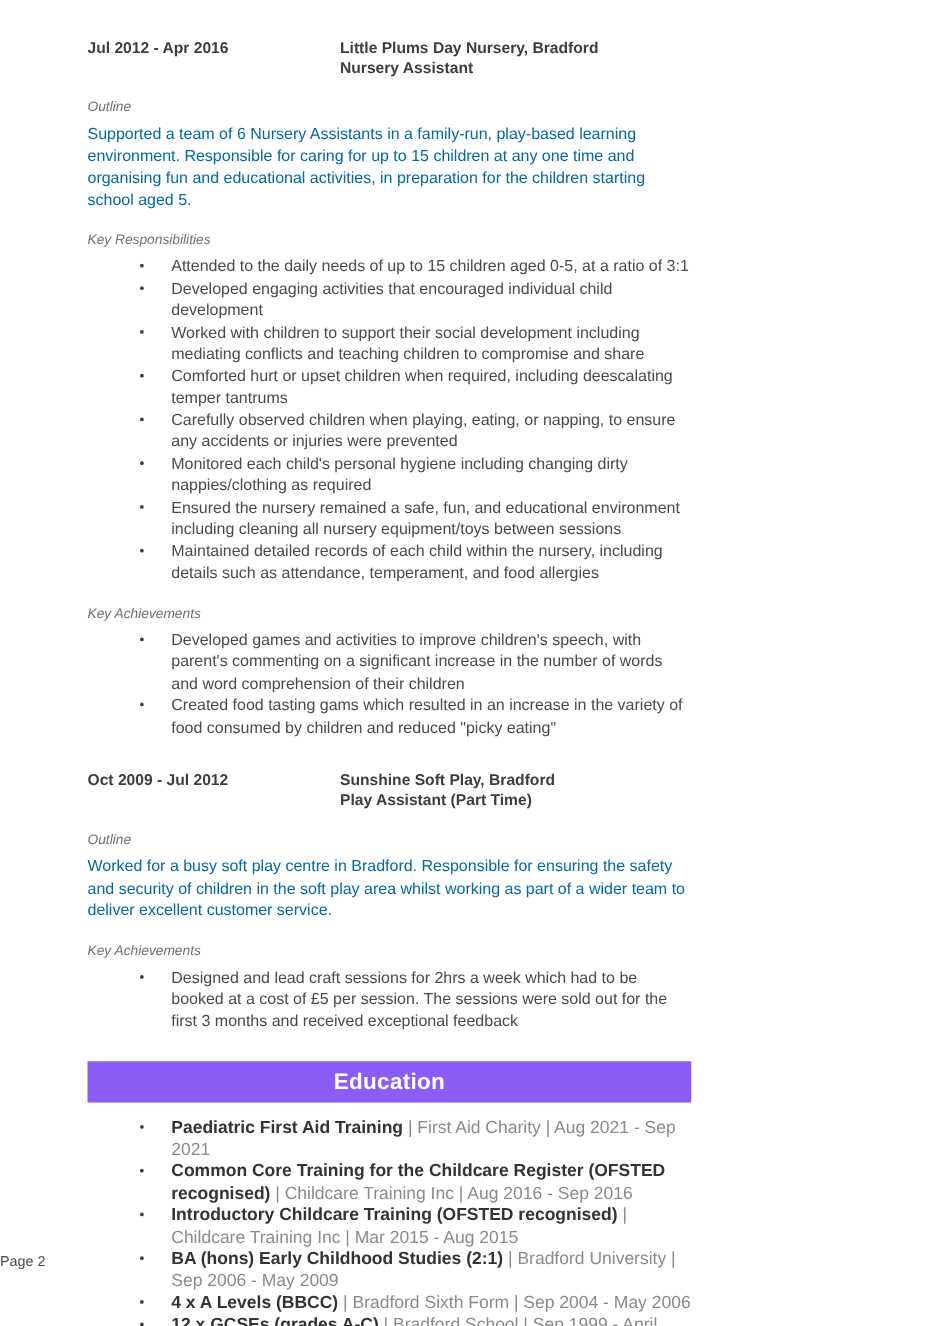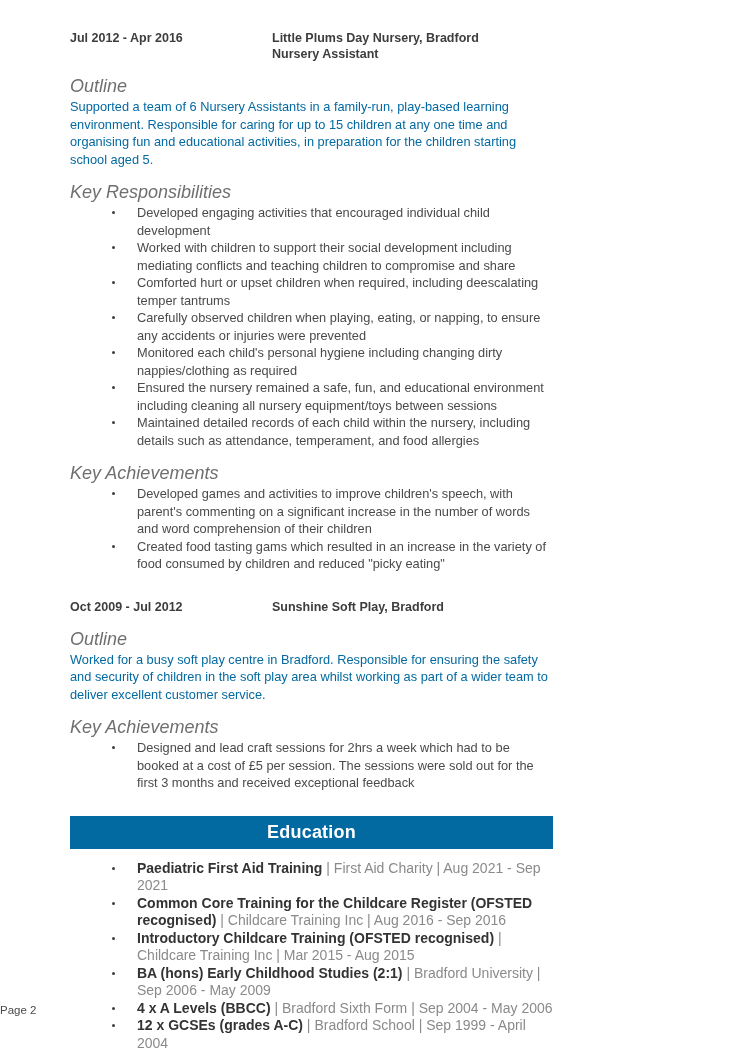--- a/index.html
+++ b/index.html
@@ -42,21 +42,21 @@
     font-size: 12.5px;
     font-weight: bold;
     color: #3d3d3d;
     line-height: 16px;
   }
   .job-company { display: block; }
   .job-title { display: block; }
 
   
   .sub-label {
-    font-size: 18px;
+    font-size: 11px;
     font-style: italic;
     color: #6f6f6f;
     margin-top: 16px;
     margin-bottom: 4px;
     line-height: 16px;
   }
 
   
   .para {
     font-size: 12.8px;
@@ -156,20 +156,21 @@
         <span class="job-company">Little Plums Day Nursery, Bradford</span>
         <span class="job-title">Nursery Assistant</span>
       </div>
     </div>
 
     <div class="sub-label">Outline</div>
     <p class="para">Supported a team of 6 Nursery Assistants in a family-run, play-based learning environment. Responsible for caring for up to 15 children at any one time and organising fun and educational activities, in preparation for the children starting school aged 5.</p>
 
     <div class="sub-label">Key Responsibilities</div>
     <ul class="bullets">
+      <li>Attended to the daily needs of up to 15 children aged 0-5, at a ratio of 3:1</li>
       <li>Developed engaging activities that encouraged individual child development</li>
       <li>Worked with children to support their social development including mediating conflicts and teaching children to compromise and share</li>
       <li>Comforted hurt or upset children when required, including deescalating temper tantrums</li>
       <li>Carefully observed children when playing, eating, or napping, to ensure any accidents or injuries were prevented</li>
       <li>Monitored each child's personal hygiene including changing dirty nappies/clothing as required</li>
       <li>Ensured the nursery remained a safe, fun, and educational environment including cleaning all nursery equipment/toys between sessions</li>
       <li>Maintained detailed records of each child within the nursery, including details such as attendance, temperament, and food allergies</li>
     </ul>
 
     <div class="sub-label">Key Achievements</div>
@@ -177,33 +178,34 @@
       <li>Developed games and activities to improve children's speech, with parent's commenting on a significant increase in the number of words and word comprehension of their children</li>
       <li>Created food tasting gams which resulted in an increase in the variety of food consumed by children and reduced "picky eating"</li>
     </ul>
   </div>
 
   <div style="margin-top:26px;">
     <div class="job-header">
       <div class="job-dates">Oct 2009 - Jul 2012</div>
       <div class="job-roleblock">
         <span class="job-company">Sunshine Soft Play, Bradford</span>
+        <span class="job-title">Play Assistant (Part Time)</span>
       </div>
     </div>
 
     <div class="sub-label">Outline</div>
     <p class="para">Worked for a busy soft play centre in Bradford. Responsible for ensuring the safety and security of children in the soft play area whilst working as part of a wider team to deliver excellent customer service.</p>
 
     <div class="sub-label">Key Achievements</div>
     <ul class="bullets">
       <li>Designed and lead craft sessions for 2hrs a week which had to be booked at a cost of £5 per session. The sessions were sold out for the first 3 months and received exceptional feedback</li>
     </ul>
   </div>
 
-  <div class="section-banner" style="background: #0369a1;">
+  <div class="section-banner" style="background: #8b5cf6;">
     <span>Education</span>
   </div>
 
   <ul class="edu-list">
     <li>
       <span class="edu-title">Paediatric First Aid Training</span><span class="edu-detail"> | First Aid Charity | Aug 2021 - Sep 2021</span>
     </li>
     <li>
       <span class="edu-title">Common Core Training for the Childcare Register (OFSTED recognised)</span><span class="edu-detail"> | Childcare Training Inc | Aug 2016 - Sep 2016</span>
     </li>

